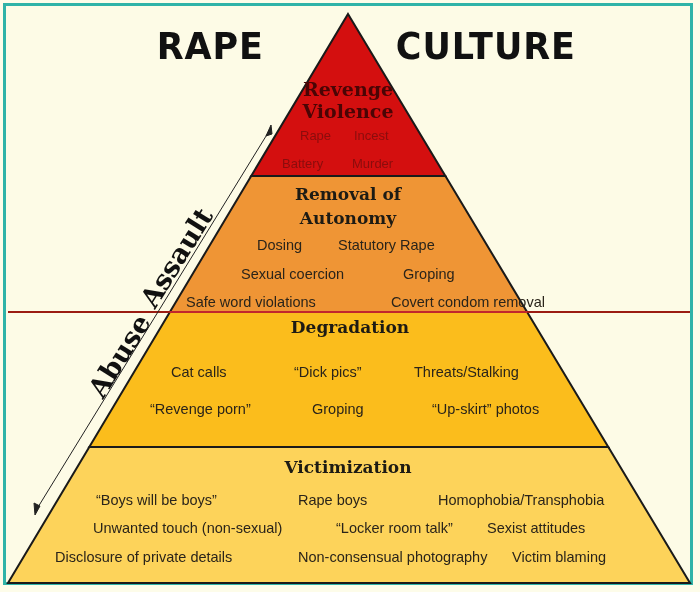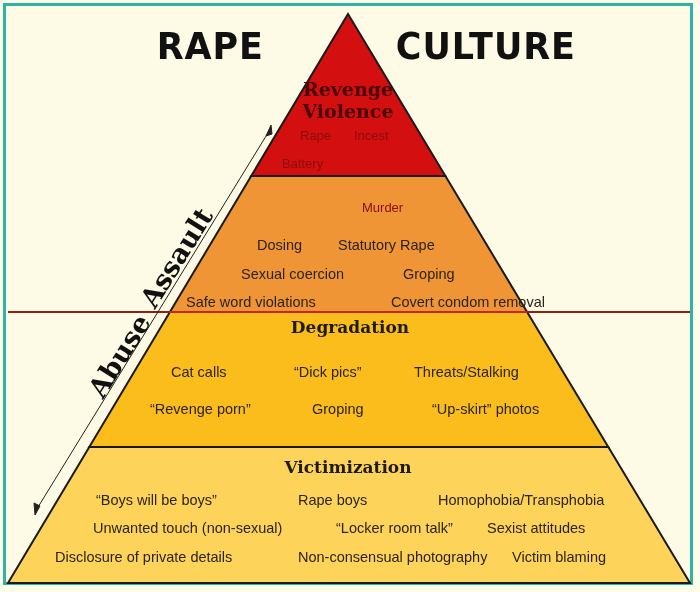--- a/index.html
+++ b/index.html
@@ -45,22 +45,26 @@
   <div class="side-label" style="left:108px; top:372px; transform:rotate(-58deg);">Abuse</div>
   <div class="side-label" style="left:160px; top:282px; transform:rotate(-58deg);">Assault</div>
 
   <div class="tier-title" style="left:298px; top:78px; width:100px; font-size:19px; line-height:22px; color:#4a0505;">
     <div>Revenge</div>
     <div>Violence</div>
   </div>
   <div class="item red-item" style="left:300px; top:128px;">Rape</div>
   <div class="item red-item" style="left:354px; top:128px;">Incest</div>
   <div class="item red-item" style="left:282px; top:156px;">Battery</div>
-  <div class="item red-item" style="left:362px; top:156px;margin-top:44px;">Murder</div>
+  <div class="item red-item" style="left:352px; top:156px;">Murder</div>
 
+  <div class="tier-title" style="left:268px; top:182px; width:160px; font-size:17px; line-height:24px;">
+    <div>Removal of</div>
+    <div>Autonomy</div>
+  </div>
   <div class="item" style="left:257px; top:237px;">Dosing</div>
   <div class="item" style="left:338px; top:237px;">Statutory Rape</div>
   <div class="item" style="left:241px; top:266px;">Sexual coercion</div>
   <div class="item" style="left:403px; top:266px;">Groping</div>
   <div class="item" style="left:186px; top:294px;">Safe word violations</div>
   <div class="item" style="left:347px; top:294px;margin-left:44px;">Covert condom removal</div>
 
   <div class="tier-title" style="left:270px; top:317px; width:160px; font-size:17px;">Degradation</div>
   <div class="item" style="left:171px; top:364px;">Cat calls</div>
   <div class="item" style="left:294px; top:364px;">“Dick pics”</div>

